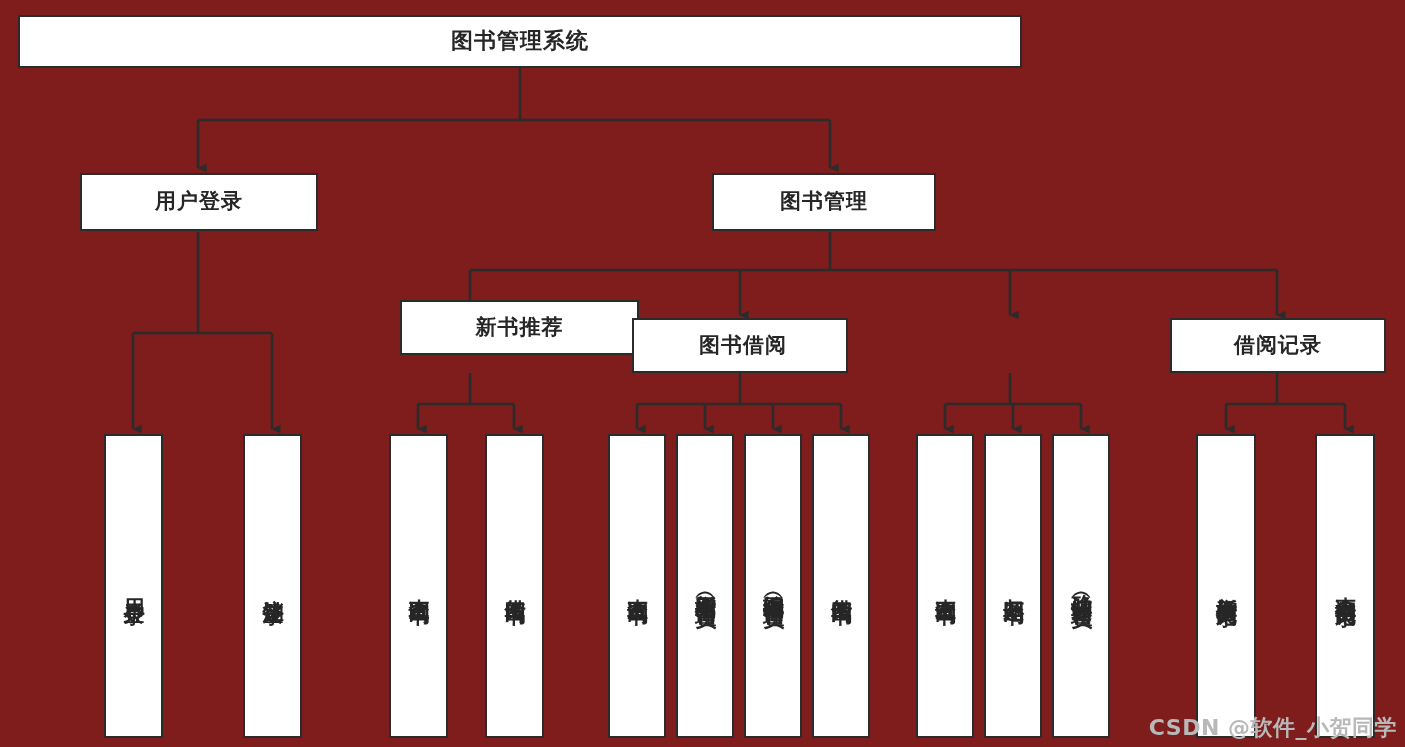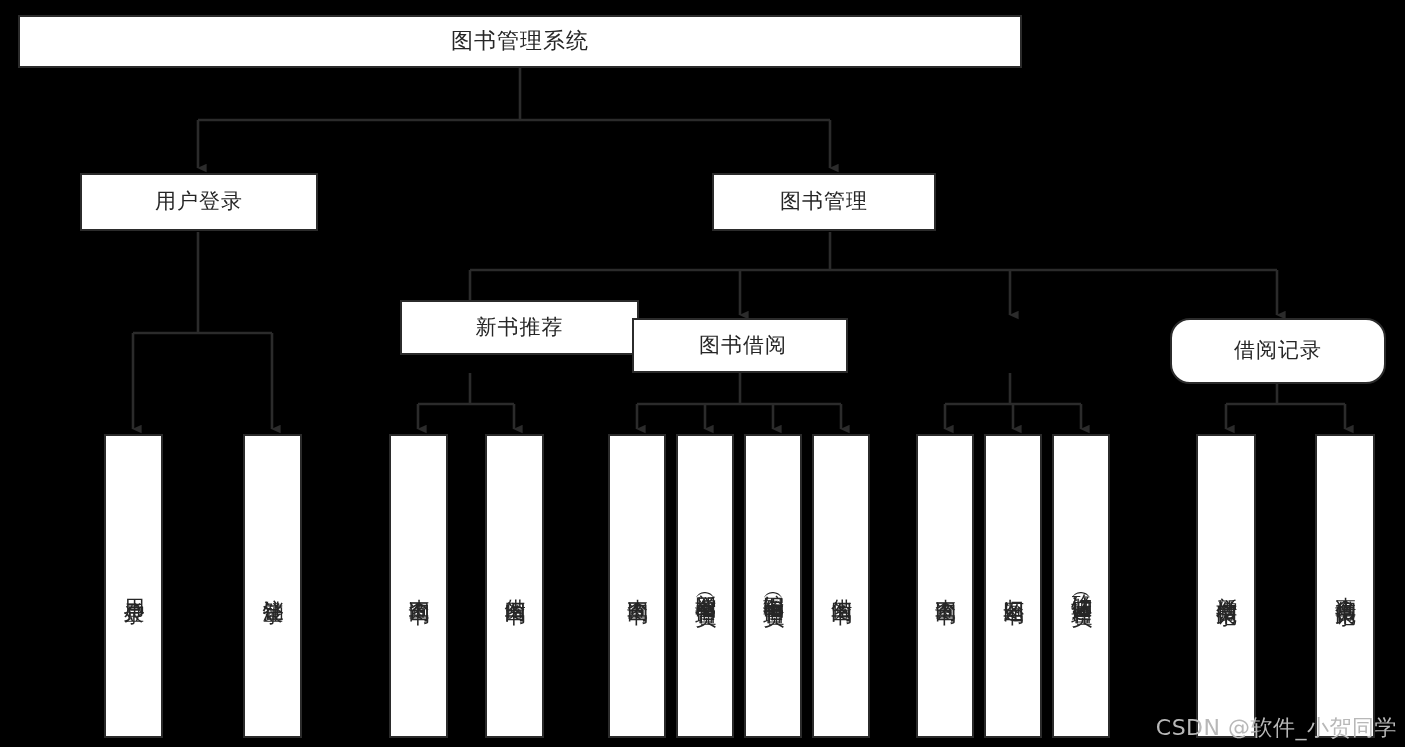--- a/index.html
+++ b/index.html
@@ -8,22 +8,23 @@
     padding: 0;
     background: #ffffff;
   }
   body {
     font-family: "DejaVu Sans", "Liberation Sans", sans-serif;
   }
   #canvas {
     position: relative;
     width: 1405px;
     height: 747px;
-    background: #000000;
+    background: #7f1d1d;
     overflow: hidden;
+    font-weight: bold;
   }
   svg.connectors {
     position: absolute;
     left: 0;
     top: 0;
     width: 1405px;
     height: 747px;
     pointer-events: none;
   }
   .node {
@@ -141,21 +142,21 @@
 
   <div class="node horizontal" style="left:360px; top:300px; width:239px; height:55px;margin-left:40px;">
     <span class="label">新书推荐</span>
   </div>
 
   <div class="node horizontal" style="left:632px; top:318px; width:216px; height:55px;padding-left:6px;">
     <span class="label">图书借阅</span>
   </div>
 
 
-  <div class="node horizontal" style="left:1170px; top:318px; width:216px; height:66px;border-radius:20px;">
+  <div class="node horizontal" style="left:1170px; top:318px; width:216px; height:55px;">
     <span class="label">借阅记录</span>
   </div>
 
   <div class="node vertical" style="left:104px; top:434px; width:59px; height:304px;">
     <span class="label">用户登录</span>
   </div>
 
   <div class="node vertical" style="left:243px; top:434px; width:59px; height:304px;">
     <span class="label">注销登录</span>
   </div>

